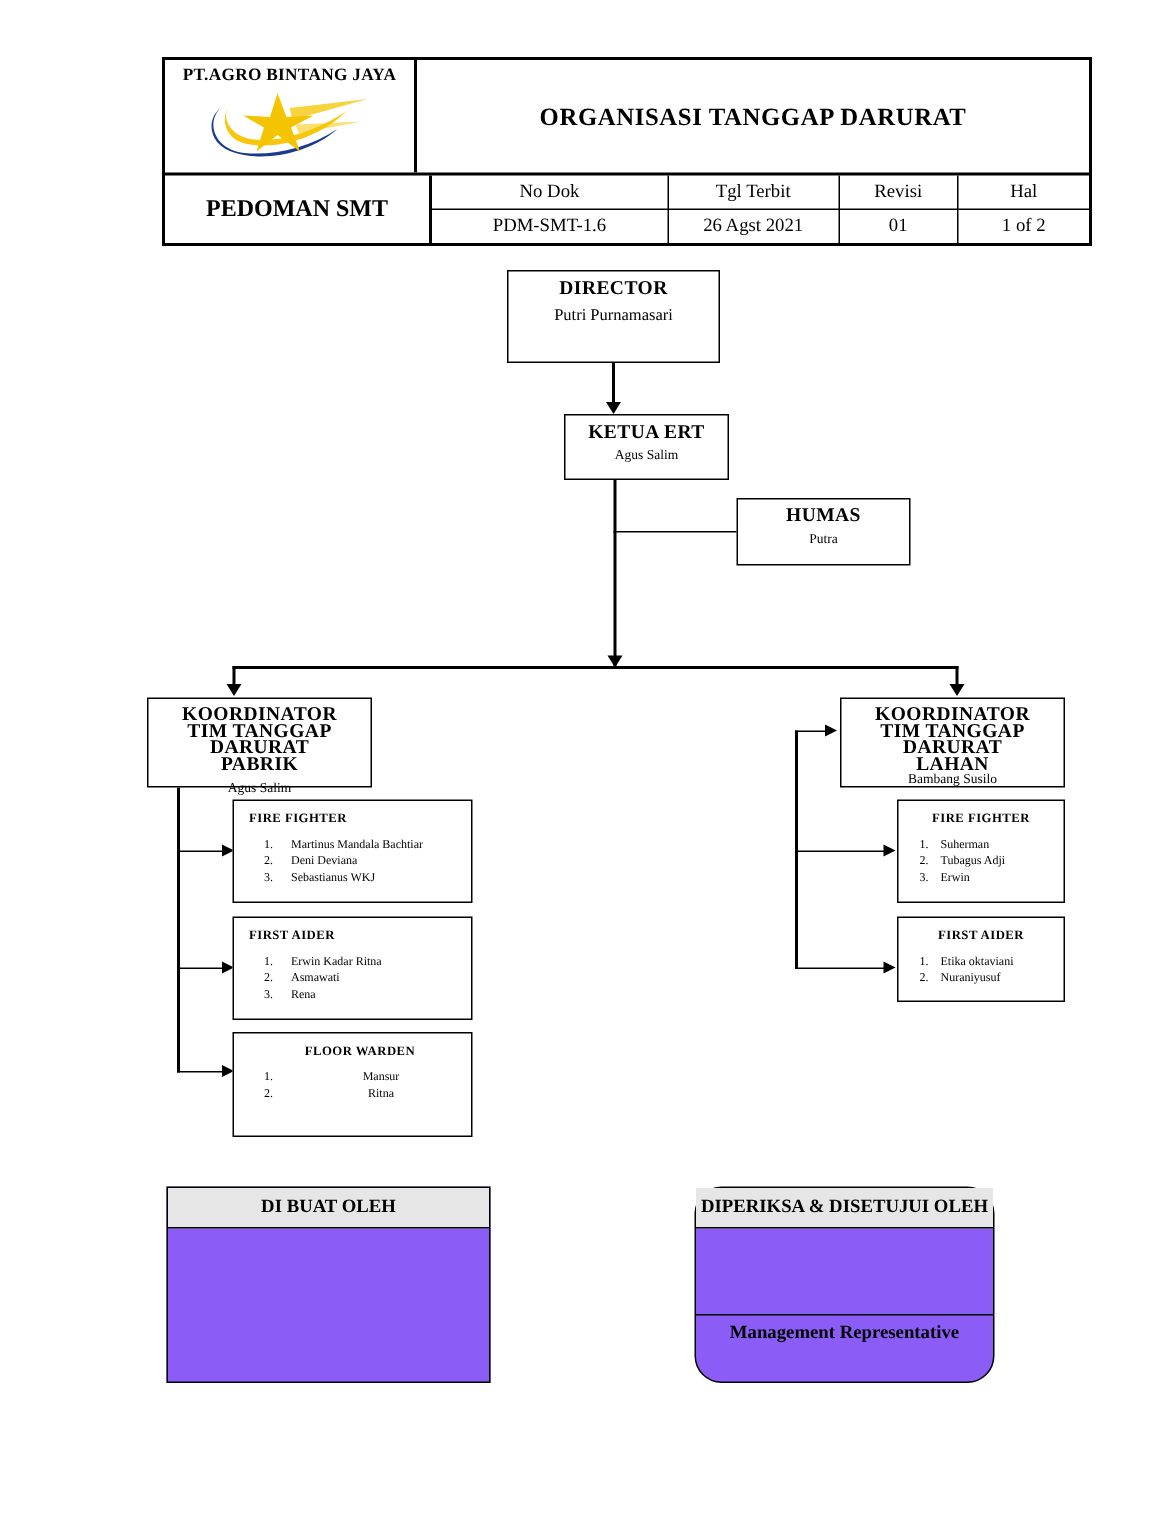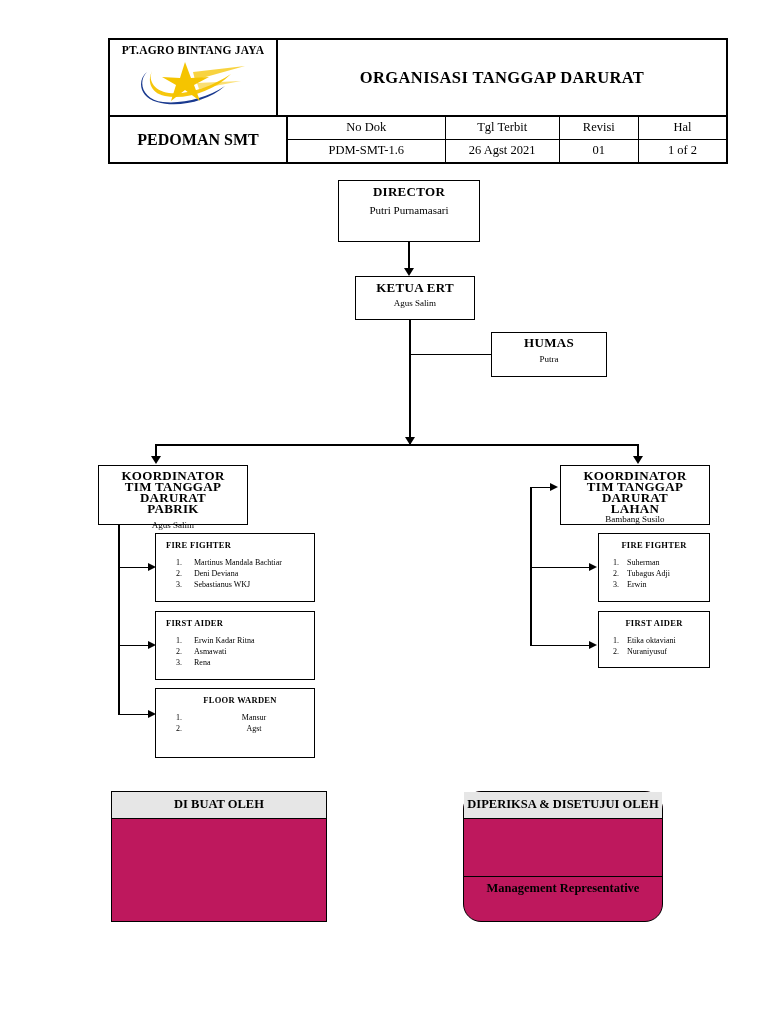--- a/index.html
+++ b/index.html
@@ -171,21 +171,21 @@
     border-top: 4.5px solid transparent;
     border-bottom: 4.5px solid transparent;
     border-left: 8px solid #000;
   }
 
   
   .sig {
     position: absolute;
     border: 1.5px solid #000;
     box-sizing: border-box;
-    background: #be185d;
+    background: #8b5cf6;
   }
   .sig-head {
     background: #e6e6e6;
     border-bottom: 1.5px solid #000;
     text-align: center;
     font-weight: bold;
     font-size: 12.5px;
     padding: 5px 2px 6px 2px;
     line-height: 15px;
   }
@@ -244,21 +244,21 @@
 </div>
 
 <div class="node" style="left:338px; top:180px; width:142px; height:62px;">
   <div class="n-title">DIRECTOR</div>
   <div class="n-name" style="font-size:11px;">Putri Purnamasari</div>
 </div>
 
 <div class="ln" style="left:408px; top:242px; width:1.6px; height:28px;"></div>
 <div class="arrow-down" style="left:404px; top:268px;"></div>
 
-<div class="node" style="left:355px; top:276px; width:120px; height:44px;">
+<div class="node" style="left:376px; top:276px; width:110px; height:44px;">
   <div class="n-title">KETUA ERT</div>
   <div class="n-name" style="margin-top:5px;">Agus Salim</div>
 </div>
 
 <div class="ln" style="left:409px; top:320px; width:1.6px; height:124px;"></div>
 <div class="arrow-down" style="left:405px; top:437px;"></div>
 
 <div class="ln" style="left:409px; top:354px; width:84px; height:1.3px;"></div>
 <div class="node" style="left:491px; top:332px; width:116px; height:45px;">
   <div class="n-title" style="margin-top:4px;">HUMAS</div>
@@ -308,21 +308,21 @@
     <li>Erwin Kadar Ritna</li>
     <li>Asmawati</li>
     <li>Rena</li>
   </ol>
 </div>
 
 <div class="listbox" style="left:155px; top:688px; width:160px; height:70px;text-align:center;">
   <div class="l-title">FLOOR WARDEN</div>
   <ol>
     <li>Mansur</li>
-    <li>Agst</li>
+    <li>Ritna</li>
   </ol>
 </div>
 
 <div class="ln" style="left:530px; top:487px; width:1.5px; height:159px;"></div>
 <div class="ln" style="left:530px; top:487px; width:22px; height:1.3px;"></div>
 <div class="arrow-right" style="left:550px; top:483px;"></div>
 <div class="ln" style="left:530px; top:567px; width:62px; height:1.3px;"></div>
 <div class="arrow-right" style="left:589px; top:563px;"></div>
 <div class="ln" style="left:530px; top:645px; width:62px; height:1.3px;"></div>
 <div class="arrow-right" style="left:589px; top:641px;"></div>

